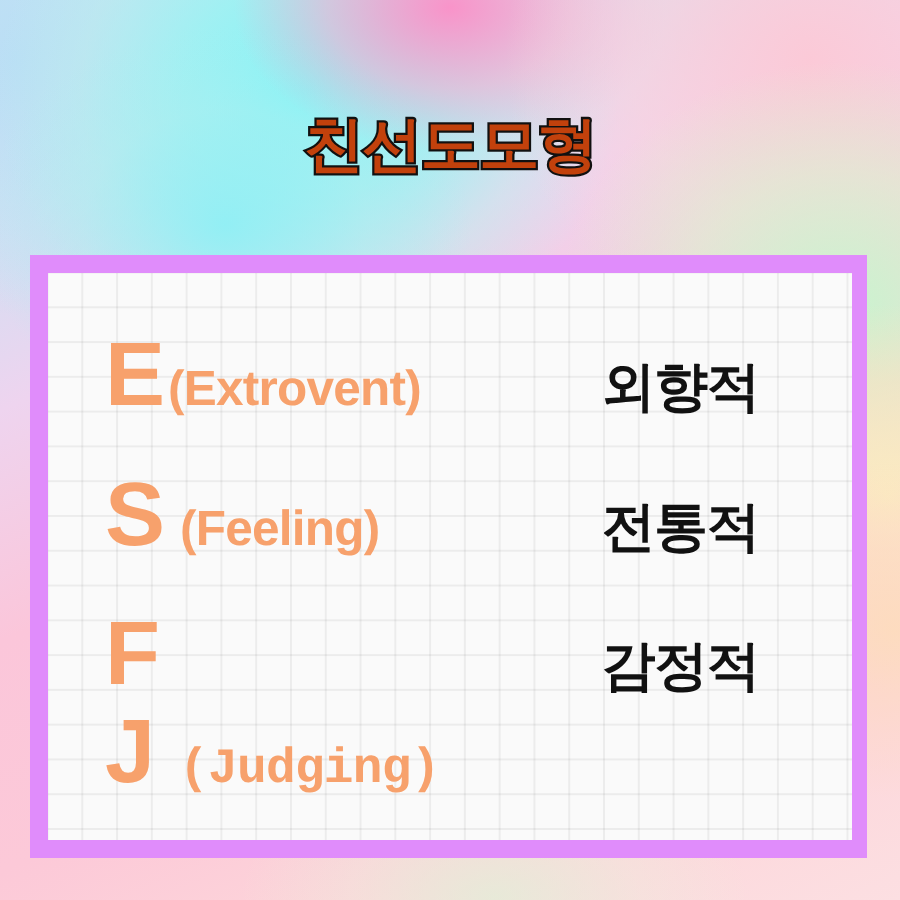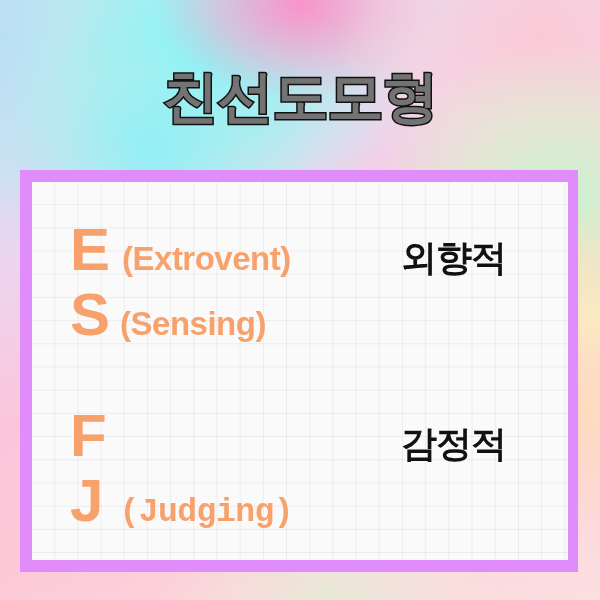--- a/index.html
+++ b/index.html
@@ -99,23 +99,23 @@
     left: 0;
     top: 54px;
     width: 600px;
     height: 86px;
     display: flex;
     align-items: center;
     justify-content: center;
     gap: 14px;
   }
   .title-ko {
-    font-size: 56px;
-    font-weight: 700;
-    color: #737373;
+    font-size: 40px;
+    font-weight: 700;
+    color: #c2410c;
     letter-spacing: -1px;
     line-height: 1;
     white-space: nowrap;
     -webkit-text-stroke: 3px #111111;
     paint-order: stroke fill;
   }
   .title-type {
     font-size: 66px;
     font-weight: 700;
     color: #f7a16c;
@@ -168,21 +168,21 @@
     line-height: 1;
     flex: 0 0 auto;
     letter-spacing: 0;
   }
   .row-word {
     font-size: 33px;
     font-weight: 700;
     color: #f7a16c;
     line-height: 1;
     flex: 0 0 auto;
-    margin-left: 12px;
+    margin-left: 2px;
     letter-spacing: -0.5px;
   }
   .row-meaning {
     font-size: 36px;
     font-weight: 700;
     color: #111111;
     line-height: 1;
     margin-left: auto;
     margin-right: 62px;
     letter-spacing: -1px;
@@ -218,21 +218,22 @@
     <div class="card-inner">
 
       <div class="row row-1">
         <span class="row-letter">E</span>
         <span class="row-word">(Extrovent)</span>
         <span class="row-meaning">외향적</span>
       </div>
 
       <div class="row row-2">
         <span class="row-letter">S</span>
-        <span class="row-word">(Sensing)</span>
+        <span class="row-word">(Feeling)</span>
+        <span class="row-meaning">전통적</span>
       </div>
 
       <div class="row row-3">
         <span class="row-letter">F</span>
         <span class="row-meaning">감정적</span>
       </div>
 
       <div class="row row-4">
         <span class="row-letter">J</span>
         <span class="row-word">(Judging)</span>

